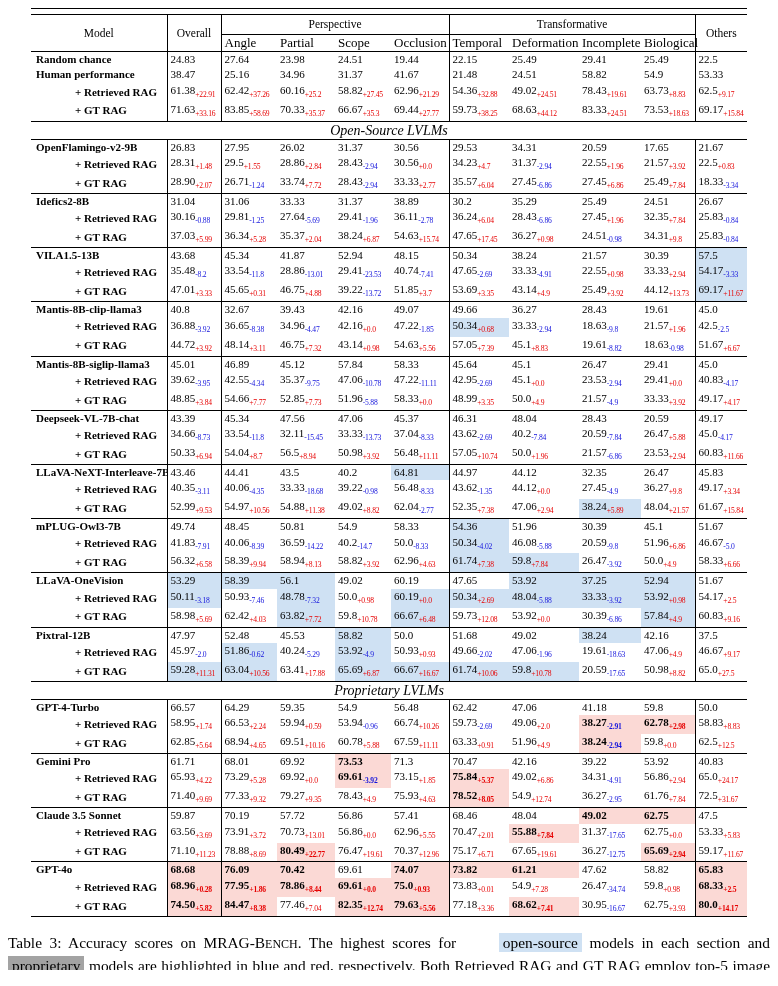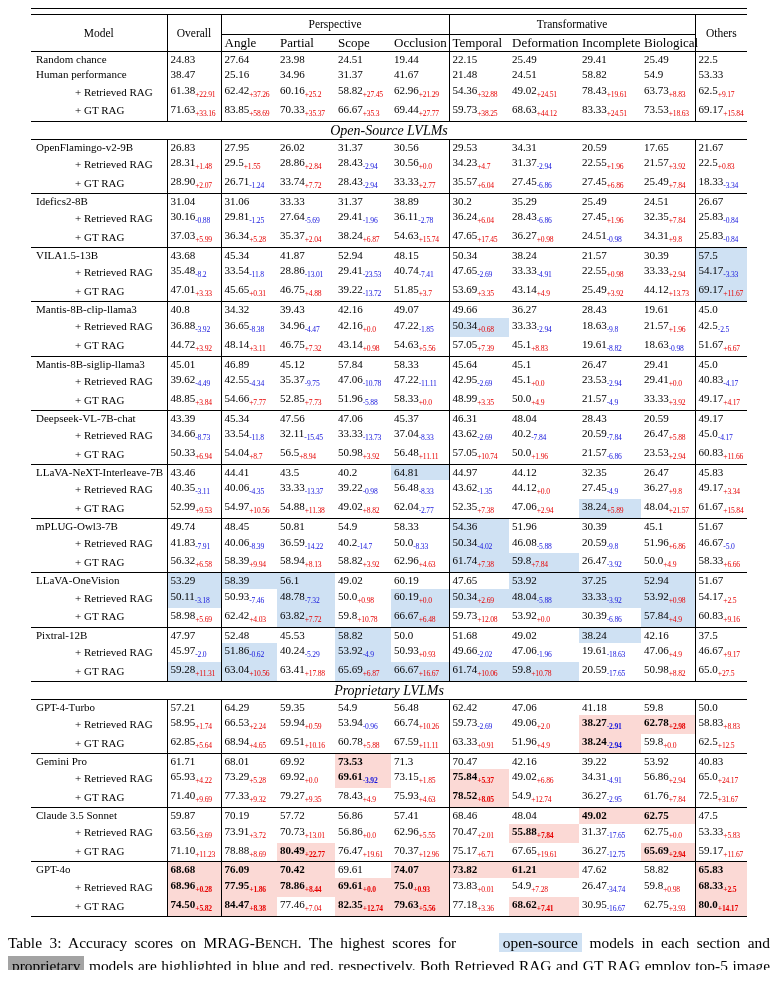--- a/index.html
+++ b/index.html
@@ -9,21 +9,21 @@
   .prerule{border-top:1px solid #000;height:5px;}
   table{width:716px;border-collapse:collapse;table-layout:fixed;
         border-top:1.4px solid #000;border-bottom:1.5px solid #000;}
   th,td{padding:0;font-weight:normal;}
   thead{border-bottom:1px solid #000;}
   thead th{font-size:11.5px;line-height:19px;text-align:center;}
   thead tr.sub-row th{font-size:13px;line-height:16px;text-align:left;padding-left:3px;}
   th.grp{border-bottom:1px solid #000;}
   .vline{border-left:1px solid #000;}
   tbody td{font-size:11px;line-height:15.4px;}
-  td.mdl{text-align:left;padding-left:5px;white-space:nowrap;overflow:hidden;}
+  td.mdl{text-align:left;padding-left:5px;white-space:nowrap;overflow:hidden;font-weight:bold;}
   td.mdl.ind{padding-left:44px;}
   td.num{text-align:left;padding-left:3px;white-space:nowrap;}
   .sub{font-size:7.6px;vertical-align:-2.5px;letter-spacing:-0.2px;}
   .sp{color:#e60000;}
   .sn{color:#1414dc;}
   td.hlb{background:#cfe1f3;}
   td.hlr{background:#fbd9d5;font-weight:bold;}
   tr.gtop td{border-top:1px solid #000;}
   tr.section td{border-top:1px solid #000;border-bottom:1px solid #000;
         text-align:center;font-style:italic;font-size:14px;line-height:17px;}
@@ -241,21 +241,21 @@
               <td class="num"><span class="val">51.85</span><span class="sub sp">+3.7</span></td>
               <td class="num vline"><span class="val">53.69</span><span class="sub sp">+3.35</span></td>
               <td class="num"><span class="val">43.14</span><span class="sub sp">+4.9</span></td>
               <td class="num"><span class="val">25.49</span><span class="sub sp">+3.92</span></td>
               <td class="num"><span class="val">44.12</span><span class="sub sp">+13.73</span></td>
               <td class="num vline hlb"><span class="val">69.17</span><span class="sub sp">+11.67</span></td>
             </tr>
             <tr class="gtop">
               <td class="mdl">Mantis-8B-clip-llama3</td>
               <td class="num vline"><span class="val">40.8</span></td>
-              <td class="num vline"><span class="val">34.32</span></td>
+              <td class="num vline"><span class="val">32.67</span></td>
               <td class="num"><span class="val">39.43</span></td>
               <td class="num"><span class="val">42.16</span></td>
               <td class="num"><span class="val">49.07</span></td>
               <td class="num vline"><span class="val">49.66</span></td>
               <td class="num"><span class="val">36.27</span></td>
               <td class="num"><span class="val">28.43</span></td>
               <td class="num"><span class="val">19.61</span></td>
               <td class="num vline"><span class="val">45.0</span></td>
             </tr>
             <tr>
@@ -292,21 +292,21 @@
               <td class="num"><span class="val">57.84</span></td>
               <td class="num"><span class="val">58.33</span></td>
               <td class="num vline"><span class="val">45.64</span></td>
               <td class="num"><span class="val">45.1</span></td>
               <td class="num"><span class="val">26.47</span></td>
               <td class="num"><span class="val">29.41</span></td>
               <td class="num vline"><span class="val">45.0</span></td>
             </tr>
             <tr>
               <td class="mdl ind">+ Retrieved RAG</td>
-              <td class="num vline"><span class="val">39.62</span><span class="sub sn">-4.49</span></td>
+              <td class="num vline"><span class="val">39.62</span><span class="sub sn">-3.95</span></td>
               <td class="num vline"><span class="val">42.55</span><span class="sub sn">-4.34</span></td>
               <td class="num"><span class="val">35.37</span><span class="sub sn">-9.75</span></td>
               <td class="num"><span class="val">47.06</span><span class="sub sn">-10.78</span></td>
               <td class="num"><span class="val">47.22</span><span class="sub sn">-11.11</span></td>
               <td class="num vline"><span class="val">42.95</span><span class="sub sn">-2.69</span></td>
               <td class="num"><span class="val">45.1</span><span class="sub sp">+0.0</span></td>
               <td class="num"><span class="val">23.53</span><span class="sub sn">-2.94</span></td>
               <td class="num"><span class="val">29.41</span><span class="sub sp">+0.0</span></td>
               <td class="num vline"><span class="val">40.83</span><span class="sub sn">-4.17</span></td>
             </tr>
@@ -372,21 +372,21 @@
               <td class="num vline"><span class="val">44.97</span></td>
               <td class="num"><span class="val">44.12</span></td>
               <td class="num"><span class="val">32.35</span></td>
               <td class="num"><span class="val">26.47</span></td>
               <td class="num vline"><span class="val">45.83</span></td>
             </tr>
             <tr>
               <td class="mdl ind">+ Retrieved RAG</td>
               <td class="num vline"><span class="val">40.35</span><span class="sub sn">-3.11</span></td>
               <td class="num vline"><span class="val">40.06</span><span class="sub sn">-4.35</span></td>
-              <td class="num"><span class="val">33.33</span><span class="sub sn">-13.37</span></td>
+              <td class="num"><span class="val">33.33</span><span class="sub sn">-18.68</span></td>
               <td class="num"><span class="val">39.22</span><span class="sub sn">-0.98</span></td>
               <td class="num"><span class="val">56.48</span><span class="sub sn">-8.33</span></td>
               <td class="num vline"><span class="val">43.62</span><span class="sub sn">-1.35</span></td>
               <td class="num"><span class="val">44.12</span><span class="sub sp">+0.0</span></td>
               <td class="num"><span class="val">27.45</span><span class="sub sn">-4.9</span></td>
               <td class="num"><span class="val">36.27</span><span class="sub sp">+9.8</span></td>
               <td class="num vline"><span class="val">49.17</span><span class="sub sp">+3.34</span></td>
             </tr>
             <tr>
               <td class="mdl ind">+ GT RAG</td>
@@ -516,21 +516,21 @@
               <td class="num hlb"><span class="val">59.8</span><span class="sub sp">+10.78</span></td>
               <td class="num"><span class="val">20.59</span><span class="sub sn">-17.65</span></td>
               <td class="num"><span class="val">50.98</span><span class="sub sp">+8.82</span></td>
               <td class="num vline"><span class="val">65.0</span><span class="sub sp">+27.5</span></td>
             </tr>
             <tr class="section">
               <td colspan="11"><em>Proprietary LVLMs</em></td>
             </tr>
             <tr>
               <td class="mdl">GPT-4-Turbo</td>
-              <td class="num vline"><span class="val">57.21</span></td>
+              <td class="num vline"><span class="val">66.57</span></td>
               <td class="num vline"><span class="val">64.29</span></td>
               <td class="num"><span class="val">59.35</span></td>
               <td class="num"><span class="val">54.9</span></td>
               <td class="num"><span class="val">56.48</span></td>
               <td class="num vline"><span class="val">62.42</span></td>
               <td class="num"><span class="val">47.06</span></td>
               <td class="num"><span class="val">41.18</span></td>
               <td class="num"><span class="val">59.8</span></td>
               <td class="num vline"><span class="val">50.0</span></td>
             </tr>

